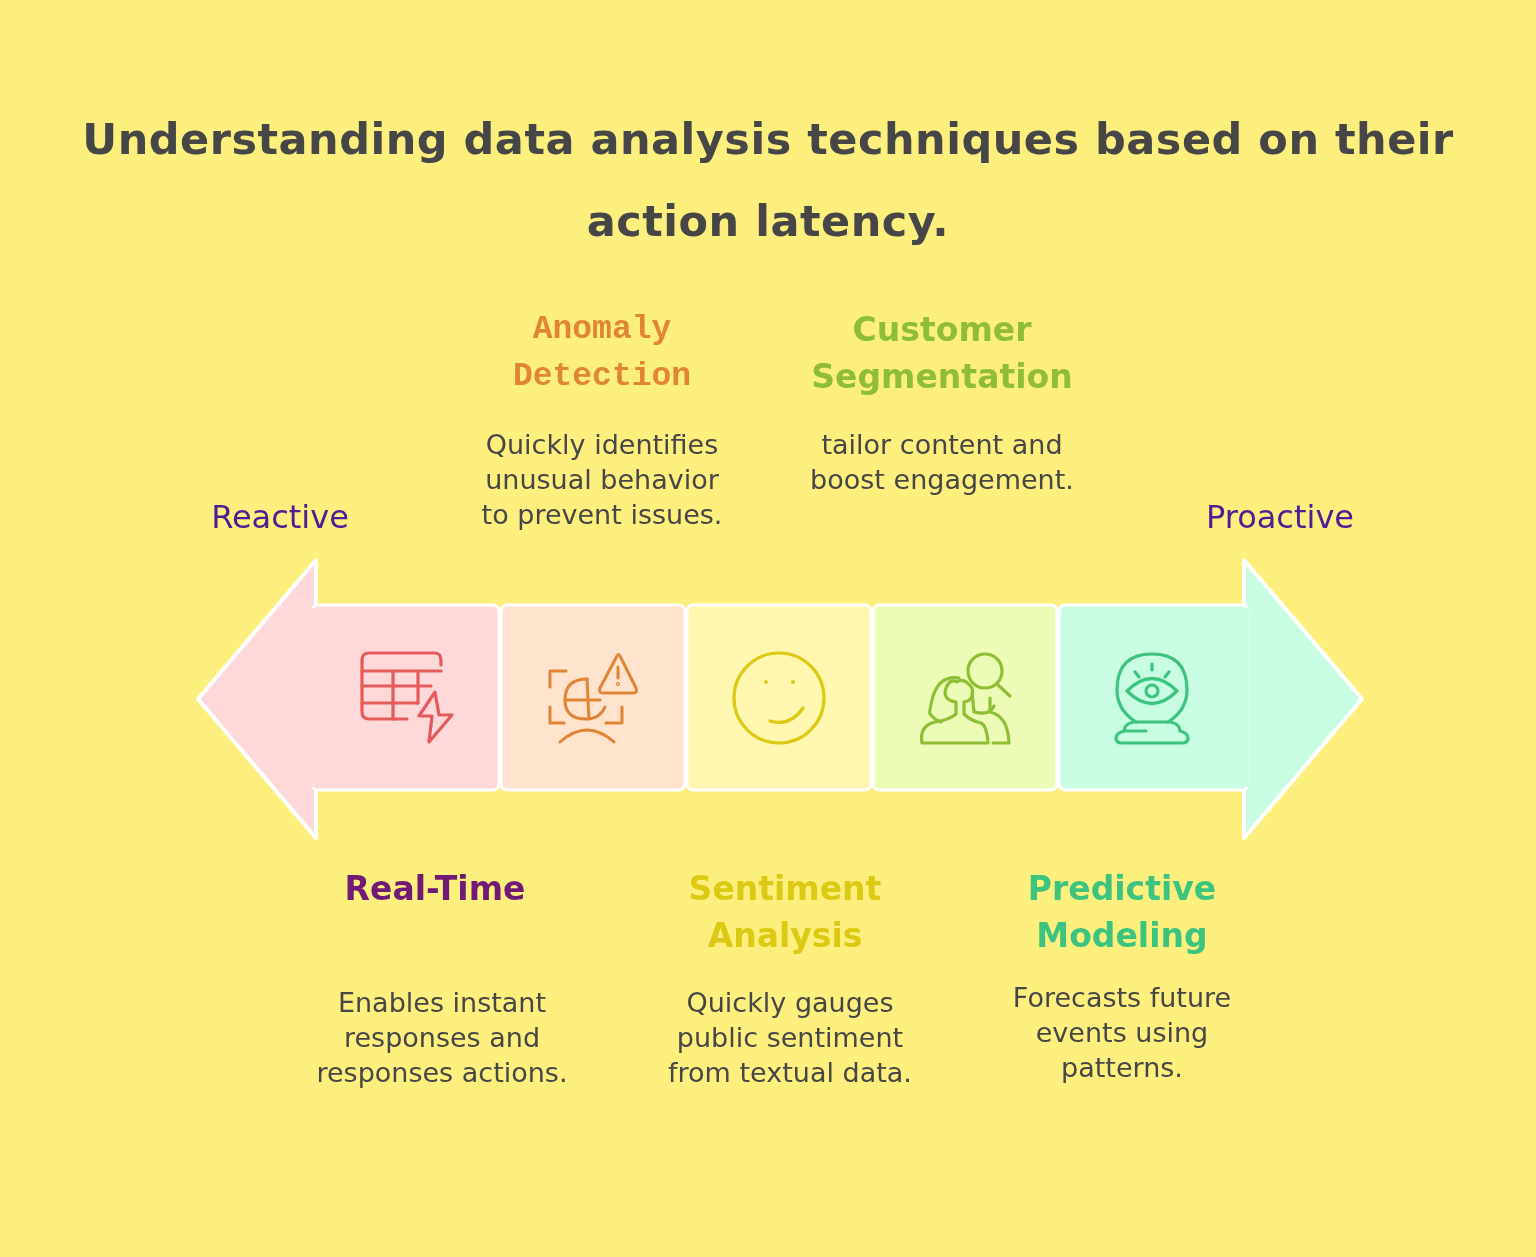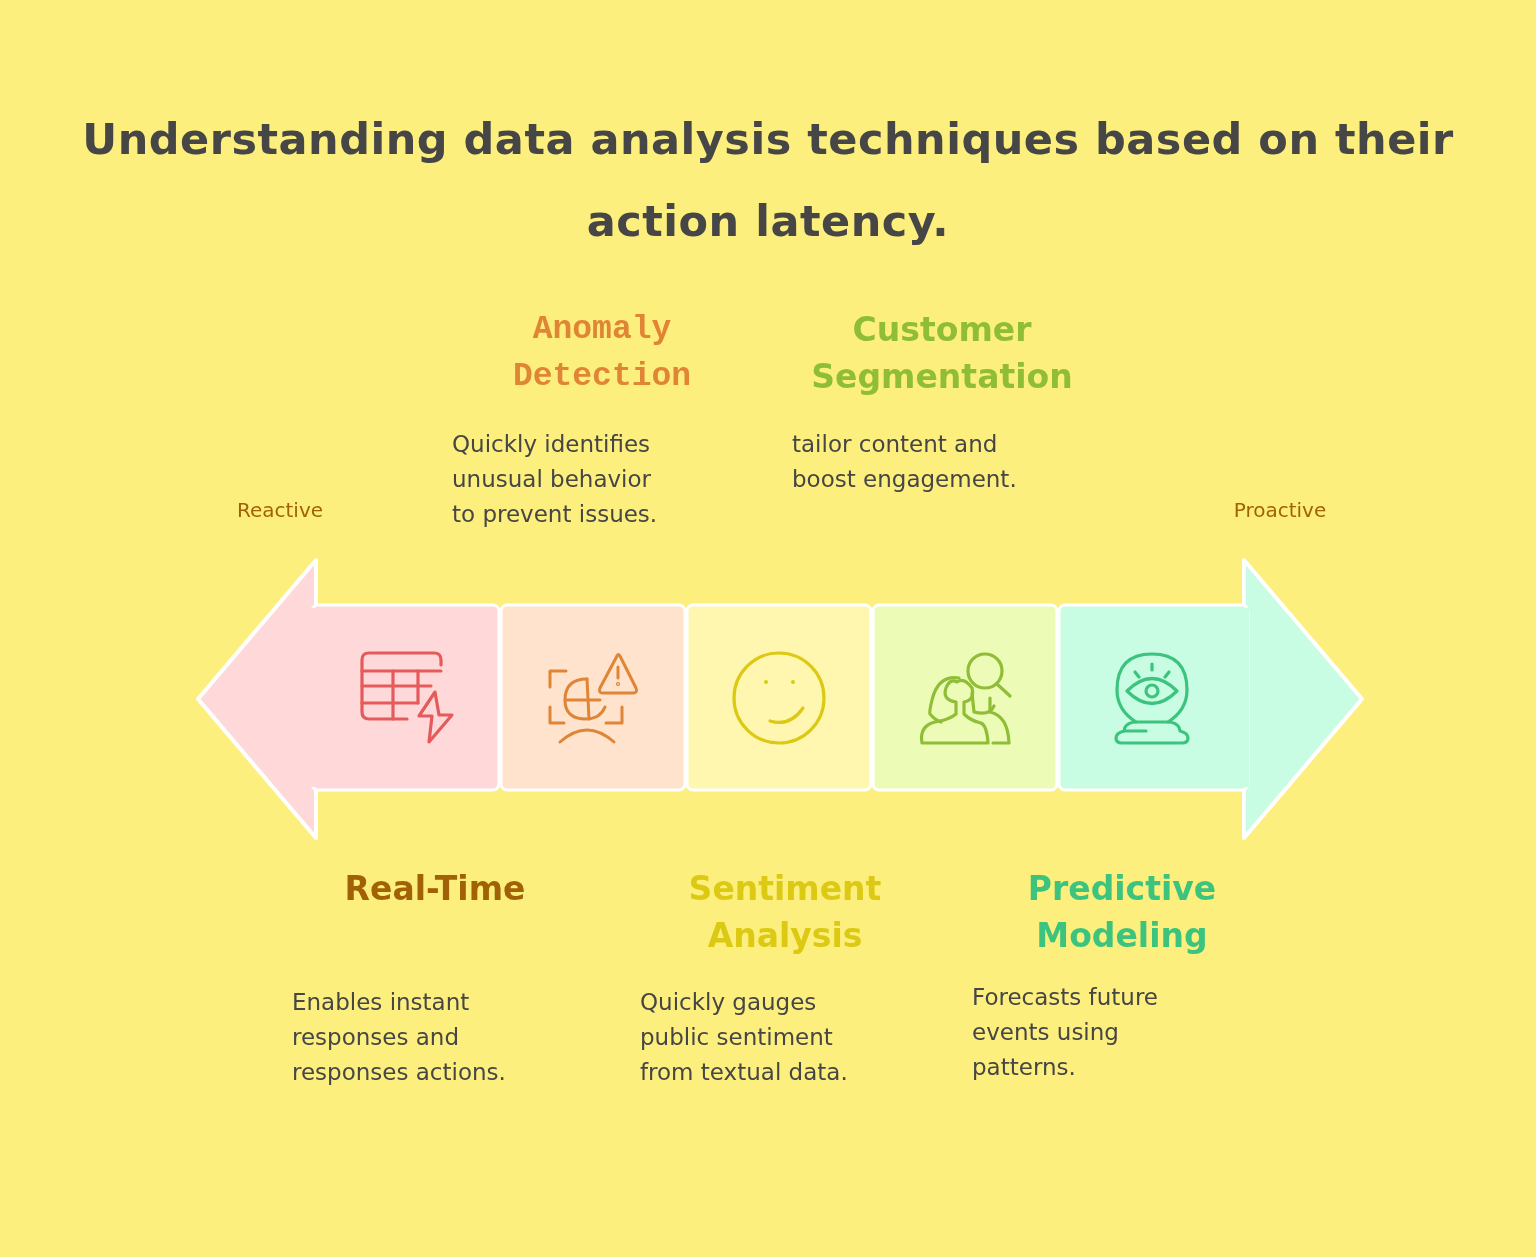--- a/index.html
+++ b/index.html
@@ -13,31 +13,31 @@
   }
   .title {
     position: absolute; left: 40px; top: 98px; width: 1456px;
     text-align: center;
     font-size: 43px; font-weight: bold; line-height: 82px;
     color: #464646;
     letter-spacing: 0.5px;
   }
   .axis-label {
     position: absolute; top: 498px;
-    font-size: 20px; color: #a16207;
+    font-size: 32px; color: #4c1d95;
     text-align: center; width: 160px;
   }
   .arrow-svg { position: absolute; left: 0; top: 0; }
   .item-title {
     position: absolute; text-align: center;
     font-size: 33px; font-weight: bold; line-height: 47px;
   }
   .item-desc {
-    position: absolute; 
-    font-size: 23px; line-height: 35px; color: #464646;
+    position: absolute; text-align: center;
+    font-size: 27px; line-height: 35px; color: #464646;
   }
 </style>
 </head>
 <body>
 
 <div class="title">Understanding data analysis techniques based on their action latency.</div>
 
 <div class="axis-label" style="left:200px;">Reactive</div>
 <div class="axis-label" style="left:1200px;">Proactive</div>
 
@@ -105,21 +105,21 @@
     <line x1="1135" y1="672" x2="1139" y2="677"></line>
     <line x1="1169" y1="672" x2="1165" y2="677"></line>
     <path d="M1127 691 Q1152 666 1177 691 Q1152 716 1127 691 Z"></path>
     <circle cx="1152" cy="691" r="6"></circle>
     <path d="M1134 722 Q1124 724 1124 731 Q1116 733 1116 738 Q1116 743 1122 743 L1182 743 Q1188 743 1188 738 Q1188 733 1180 731 Q1180 724 1170 722 Z"></path>
     <line x1="1124" y1="731" x2="1146" y2="731"></line>
   </g>
 </svg>
 
 <div>
-  <div class="item-title" style="left:300px; top:865px; width:270px; color:#a16207;">
+  <div class="item-title" style="left:300px; top:865px; width:270px; color:#701a75;">
     <div>Real-Time</div>
   </div>
   <div class="item-desc" style="left:292px; top:985px; width:300px;">
     <div>Enables instant</div>
     <div>responses and</div>
     <div>responses actions.</div>
   </div>
 </div>
 
 <div>

